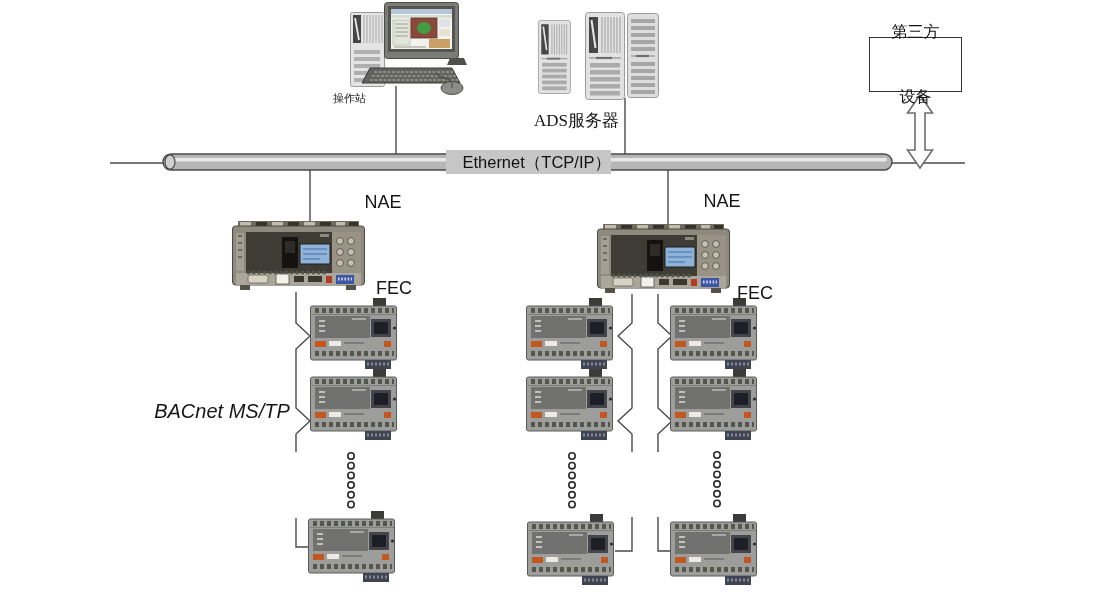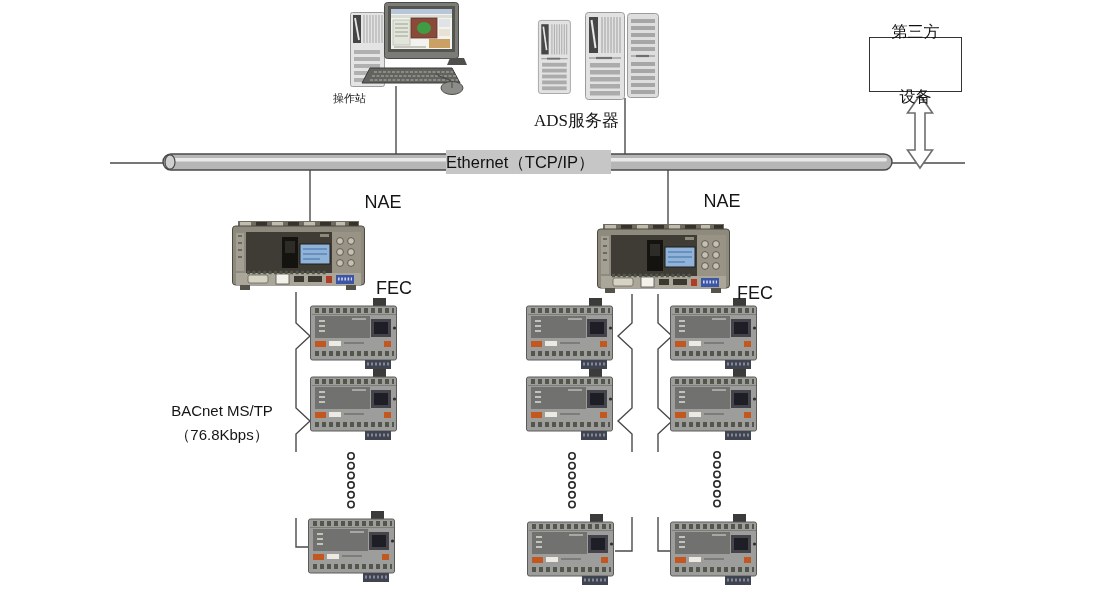--- a/index.html
+++ b/index.html
@@ -8,27 +8,27 @@
     font-family:"Liberation Sans",sans-serif;
   }
   svg.scene{position:absolute;left:0;top:0;}
   .lbl{position:absolute;color:#151515;white-space:nowrap;gap:44px;}
   .cjk{font-family:"Liberation Serif",serif;}
   .sans{font-family:"Liberation Sans",sans-serif;}
   .lbl-operator{left:333px;top:91px;font-size:11px;}
   .lbl-ads{left:534px;top:109px;font-size:17px;}
   .eth-label{
     left:446px;top:150px;width:165px;height:24px;line-height:24px;
-    background:#c6c6c6;text-align:left;font-size:16.5px;color:#111;
+    background:#c6c6c6;text-align:right;font-size:16.5px;color:#111;
   }
   .lbl-nae-left{left:353px;top:192px;width:60px;text-align:center;font-size:18px;}
   .lbl-nae-right{left:692px;top:191px;width:60px;text-align:center;font-size:18px;}
   .lbl-fec-left{left:364px;top:278px;width:60px;text-align:center;font-size:18px;}
   .lbl-fec-right{left:725px;top:283px;width:60px;text-align:center;font-size:18px;}
-  .lbl-bacnet{left:143px;top:399px;width:158px;text-align:center;font-size:15px;line-height:24px;}
+  .lbl-bacnet{left:143px;top:399px;width:158px;text-align:center;font-size:20px;line-height:24px;font-style:italic;}
   .third-party-box{
     left:869px;top:37px;width:91px;height:53px;border:1.5px solid #333;background:#fff;
     display:flex;flex-direction:column;align-items:center;justify-content:center;
     font-size:16px;line-height:1.3;color:#111;
   }
 </style>
 </head>
 <body>
 
 <div class="stage">
@@ -233,20 +233,19 @@
 
   <div class="lbl cjk lbl-operator">操作站</div>
   <div class="lbl cjk lbl-ads">ADS服务器</div>
   <div class="lbl sans eth-label">Ethernet（TCP/IP）</div>
   <div class="lbl sans lbl-nae-left">NAE</div>
   <div class="lbl sans lbl-nae-right">NAE</div>
   <div class="lbl sans lbl-fec-left">FEC</div>
   <div class="lbl sans lbl-fec-right">FEC</div>
   <div class="lbl sans lbl-bacnet">
     <div>BACnet MS/TP</div>
-    <div>（76.8Kbps）</div>
   </div>
   <div class="lbl cjk third-party-box">
     <div>第三方</div>
     <div>设备</div>
   </div>
 
 </div>
 
 </body></html>

